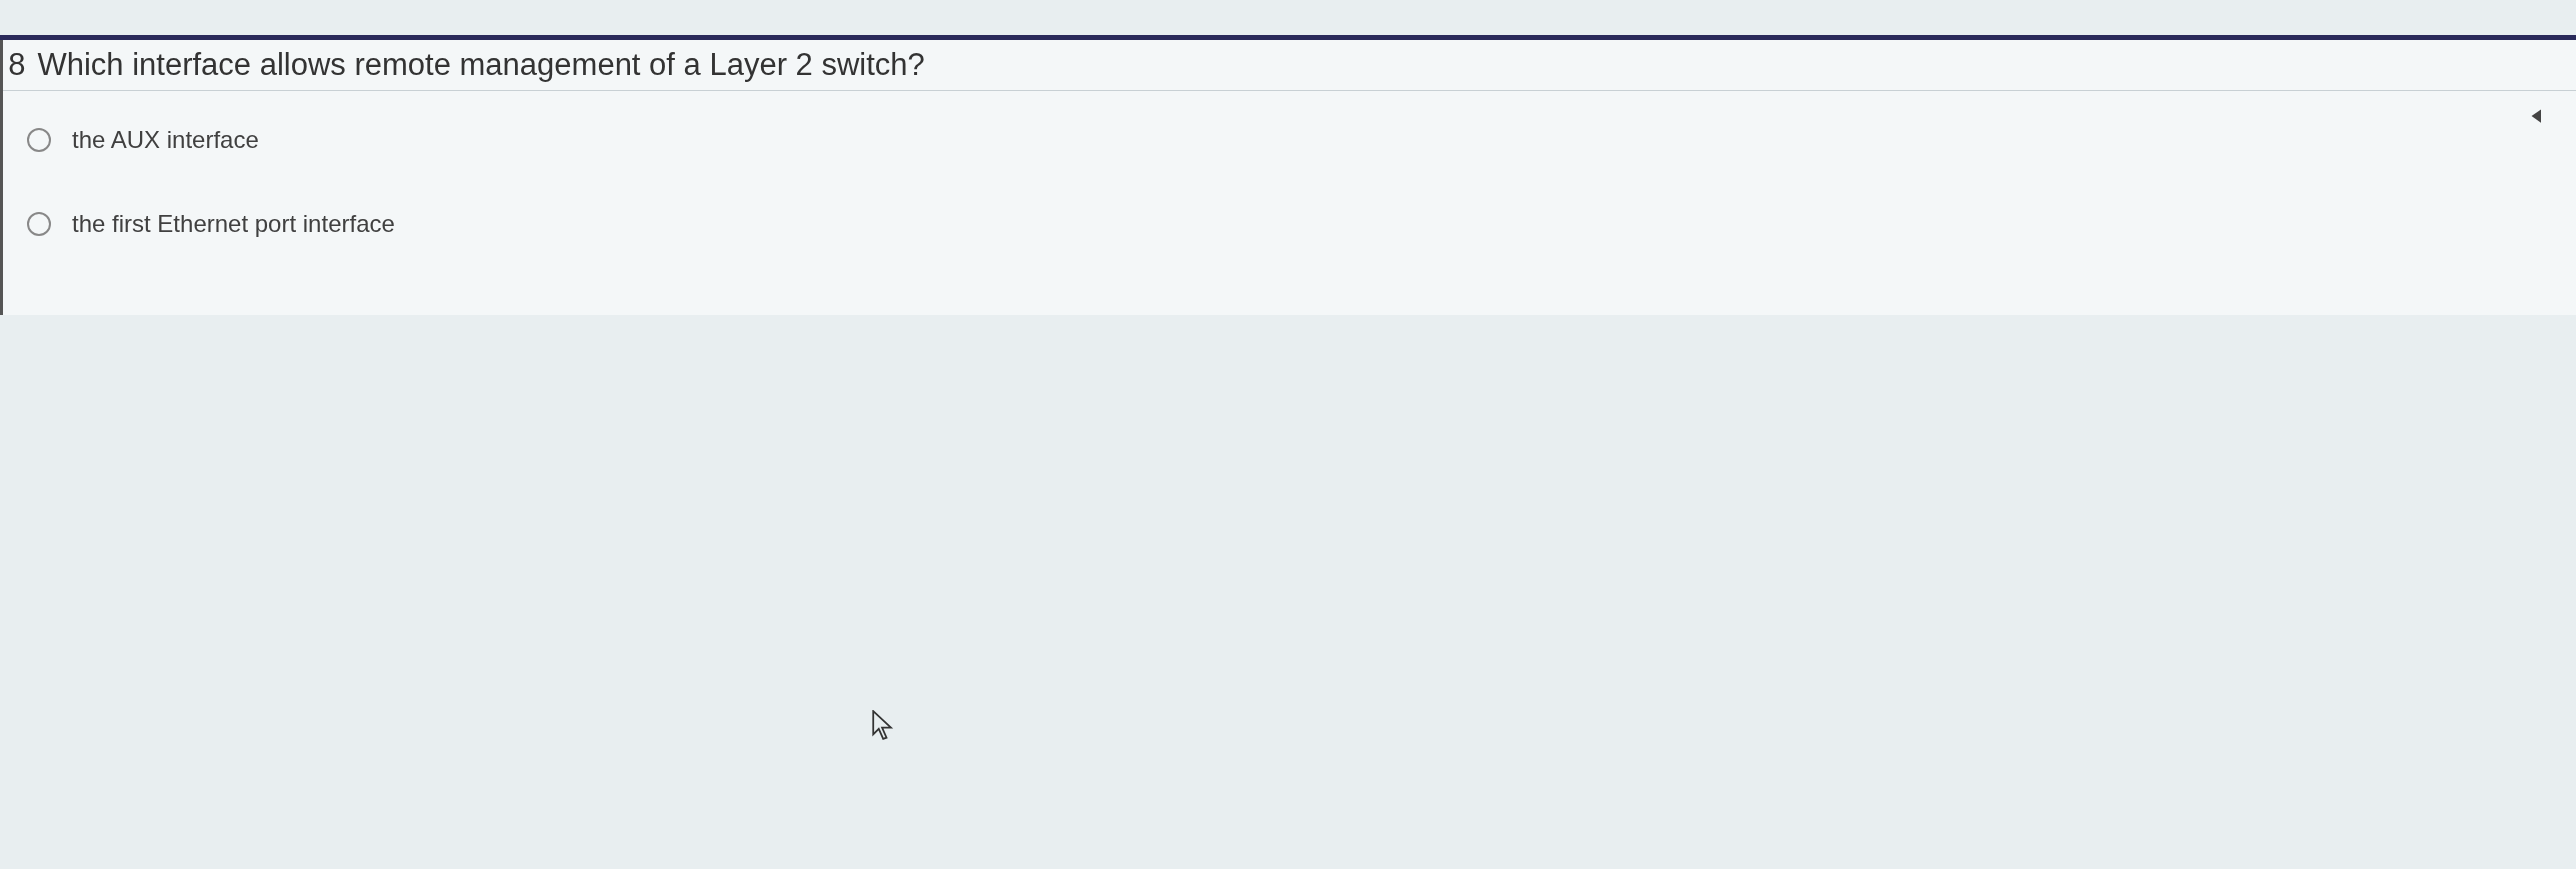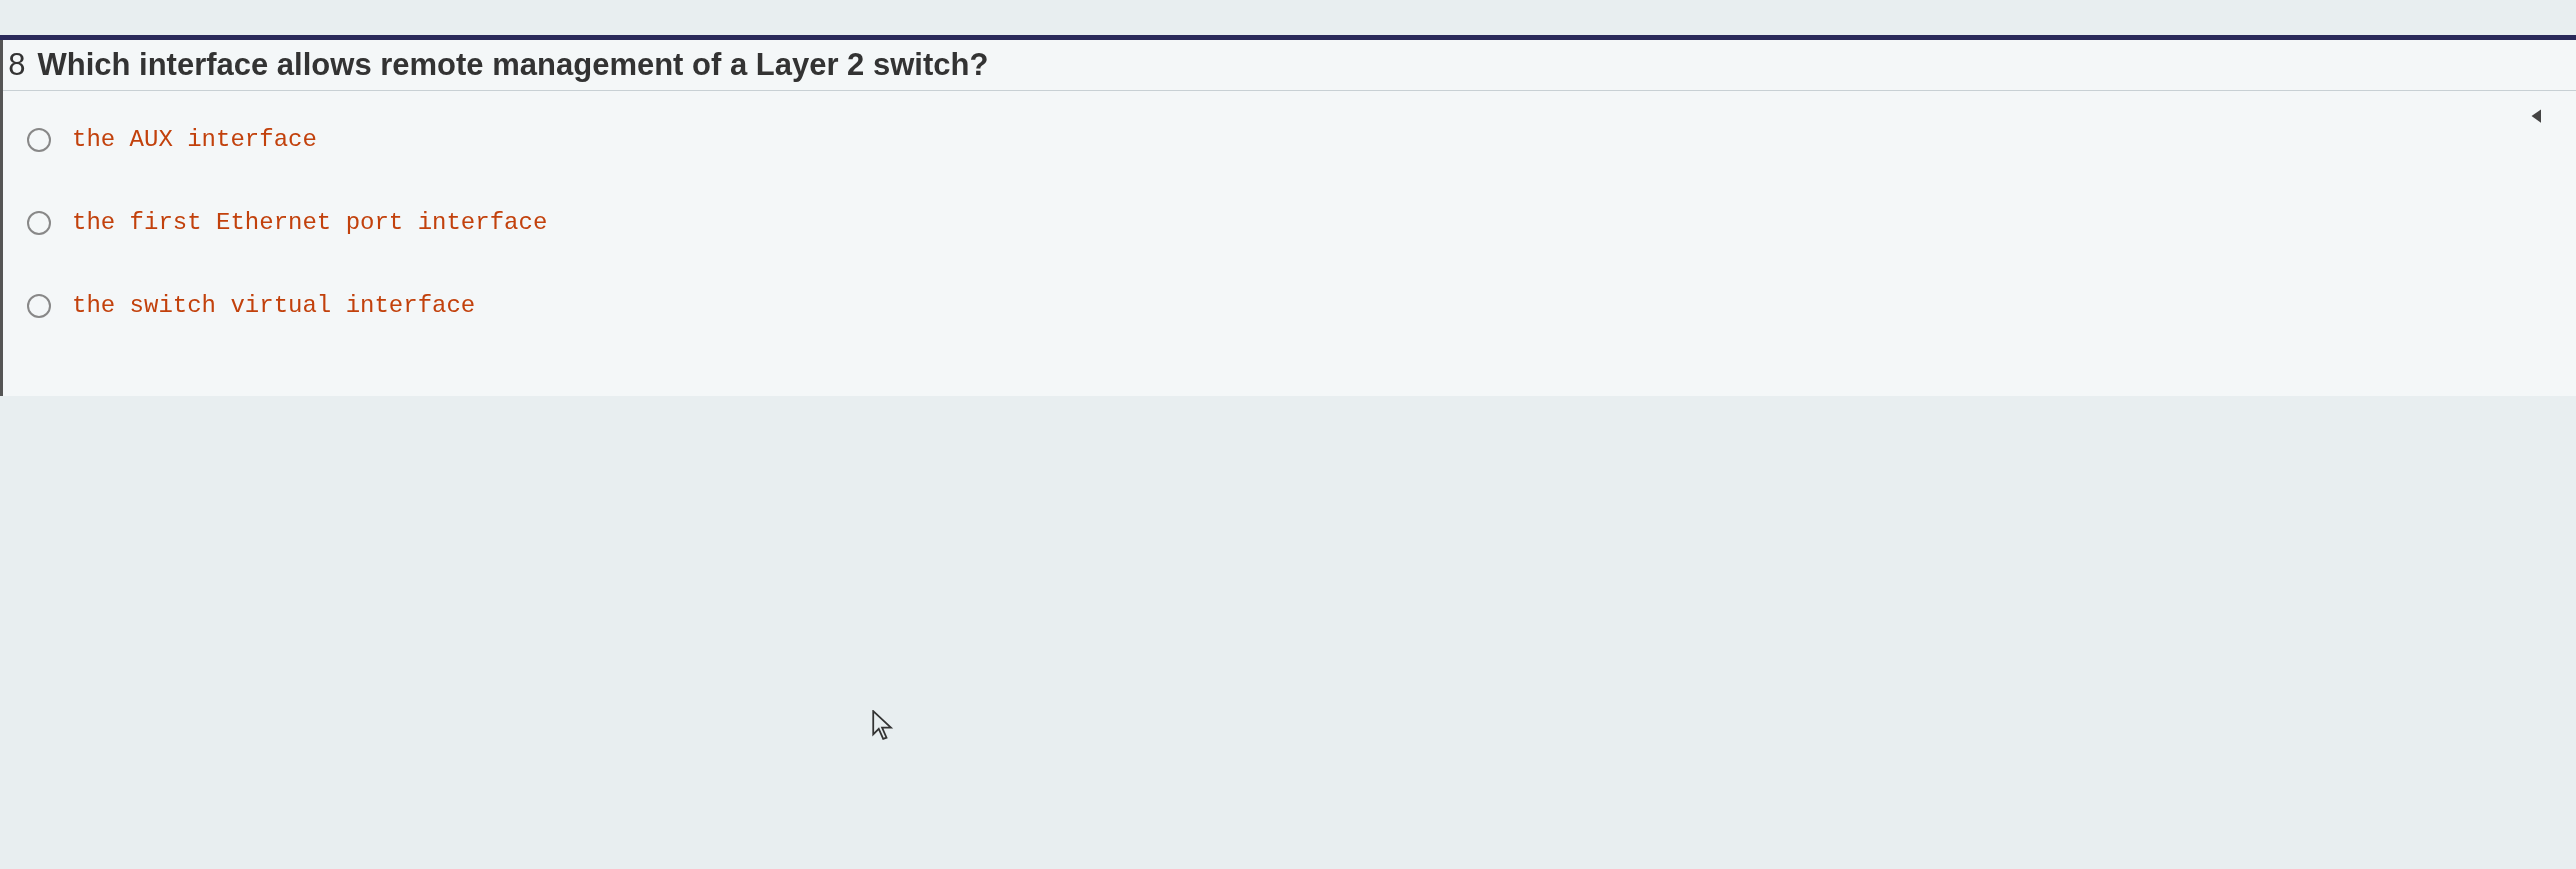--- a/index.html
+++ b/index.html
@@ -35,21 +35,21 @@
     .question-number {
       font-size: 31px;
       color: #333;
       font-weight: 400;
       padding-right: 12px;
       padding-left: 1.7px;
     }
     .question-text {
       font-size: 31px;
       color: #333;
-      font-weight: 700;
+      font-weight: 400;
     }
     .options-area {
       padding: 21px 0 35px 0;
       position: relative;
     }
     .option-row {
       display: flex;
       align-items: center;
       padding: 14px 0 14px 24px;
       margin-bottom: 28px;
@@ -58,24 +58,23 @@
       width: 24px;
       height: 24px;
       border: 2.6px solid #888;
       border-radius: 50%;
       background: transparent;
       flex-shrink: 0;
       cursor: pointer;
     }
     .option-label {
       font-size: 24px;
-      color: #c2410c;
+      color: #404040;
       margin-left: 21px;
       cursor: pointer;
-      font-family: Liberation Mono, monospace;
     }
     .collapse-arrow {
       position: absolute;
       right: 35px;
       top: 10.4px;
       font-size: 19px;
       color: #444;
       cursor: pointer;
       user-select: none;
       transform: scaleY(1.4);
@@ -107,23 +106,19 @@
       <span class="radio-circle"></span>
       <span class="option-label">the AUX interface</span>
     </div>
 
     <div class="option-row">
       <span class="radio-circle"></span>
       <span class="option-label">the first Ethernet port interface</span>
     </div>
 
 
-    <div class="option-row">
-      <span class="radio-circle"></span>
-      <span class="option-label">the switch virtual interface</span>
-    </div>
   </div>
 </div>
 
 <svg class="cursor-icon" viewBox="0 0 20 28">
   <path d="M1 1 L1 22 L6 17 L10 26 L13 25 L9 16 L17 16 Z" fill="none" stroke="#333" stroke-width="1.6"></path>
 </svg>
 
 
 </body></html>

